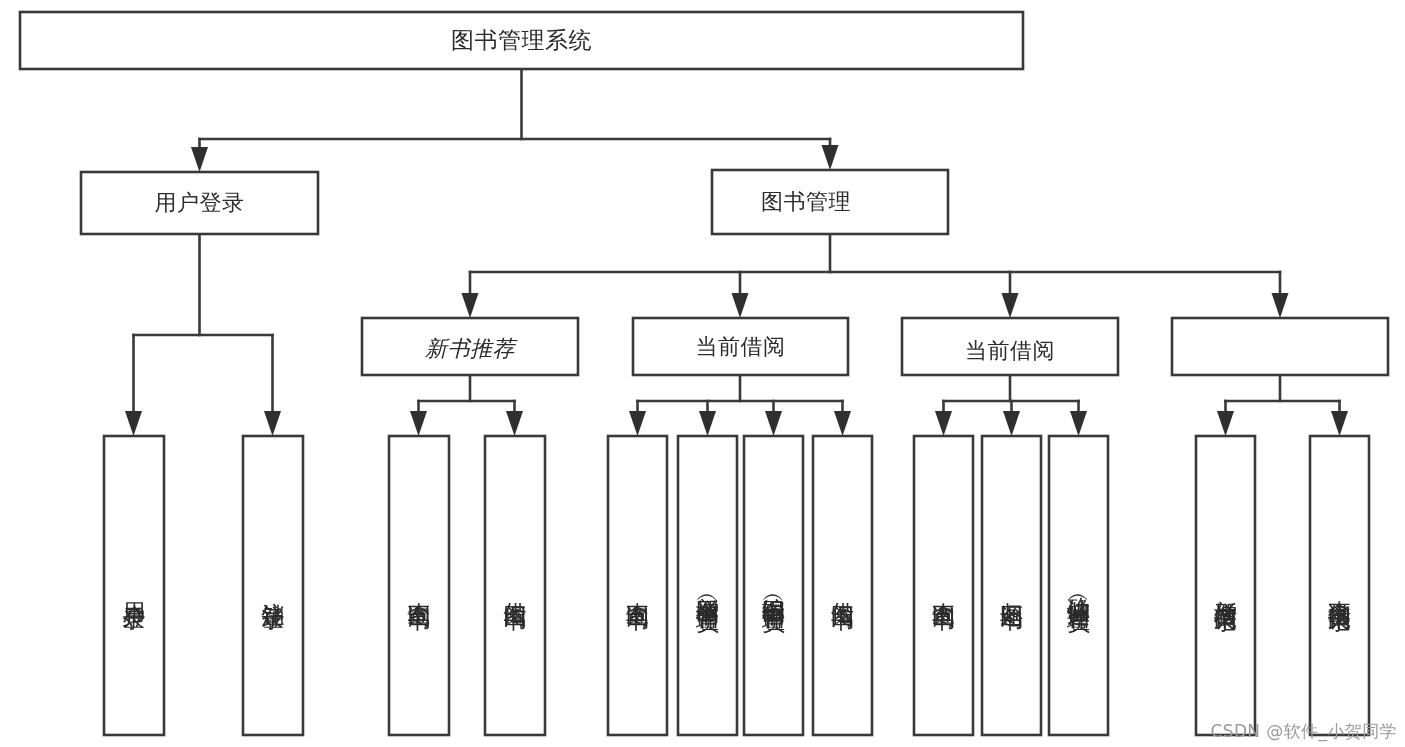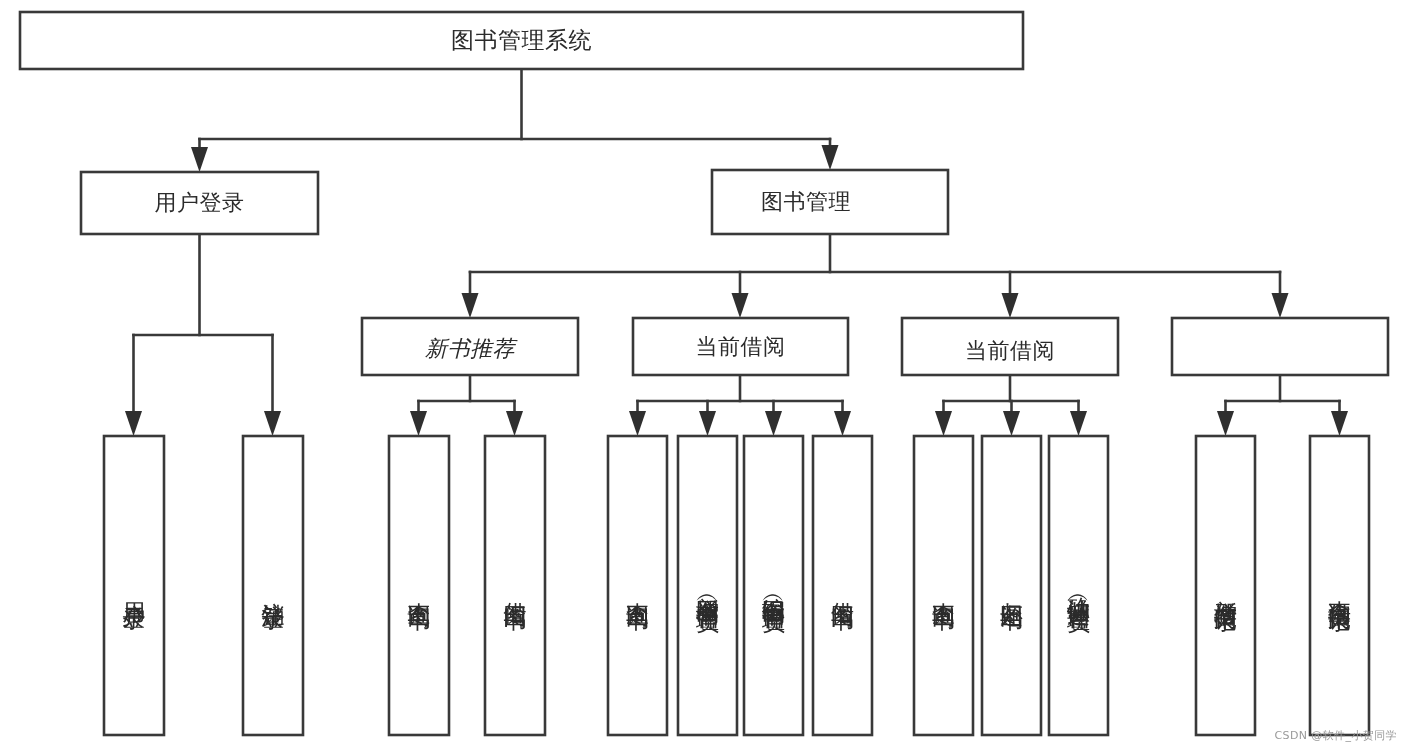--- a/index.html
+++ b/index.html
@@ -63,21 +63,21 @@
     justify-content: center;
     padding-top: 4px;
   }
   .node-label.title {
     font-size: 23px;
   }
   #watermark {
     position: absolute;
     right: 8px;
     bottom: 4px;
-    font-size: 11px;
+    font-size: 17px;
     color: #9a9a9a;
     font-family: "DejaVu Sans", "Liberation Sans", sans-serif;
     white-space: nowrap;
     letter-spacing: 0.4px;
   }
 </style>
 </head>
 <body>
 
 <div id="diagram-root">

